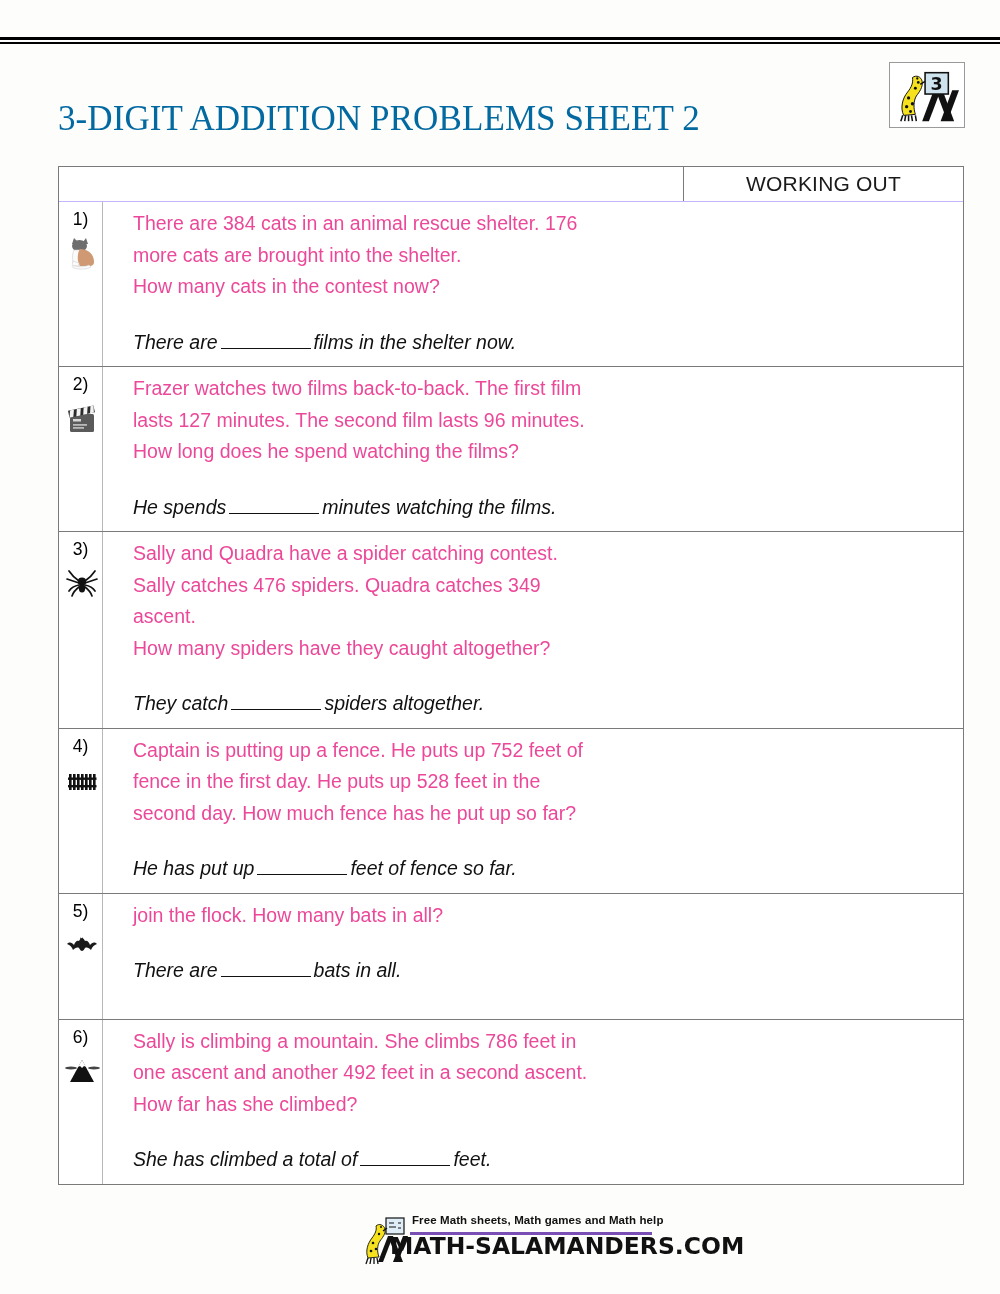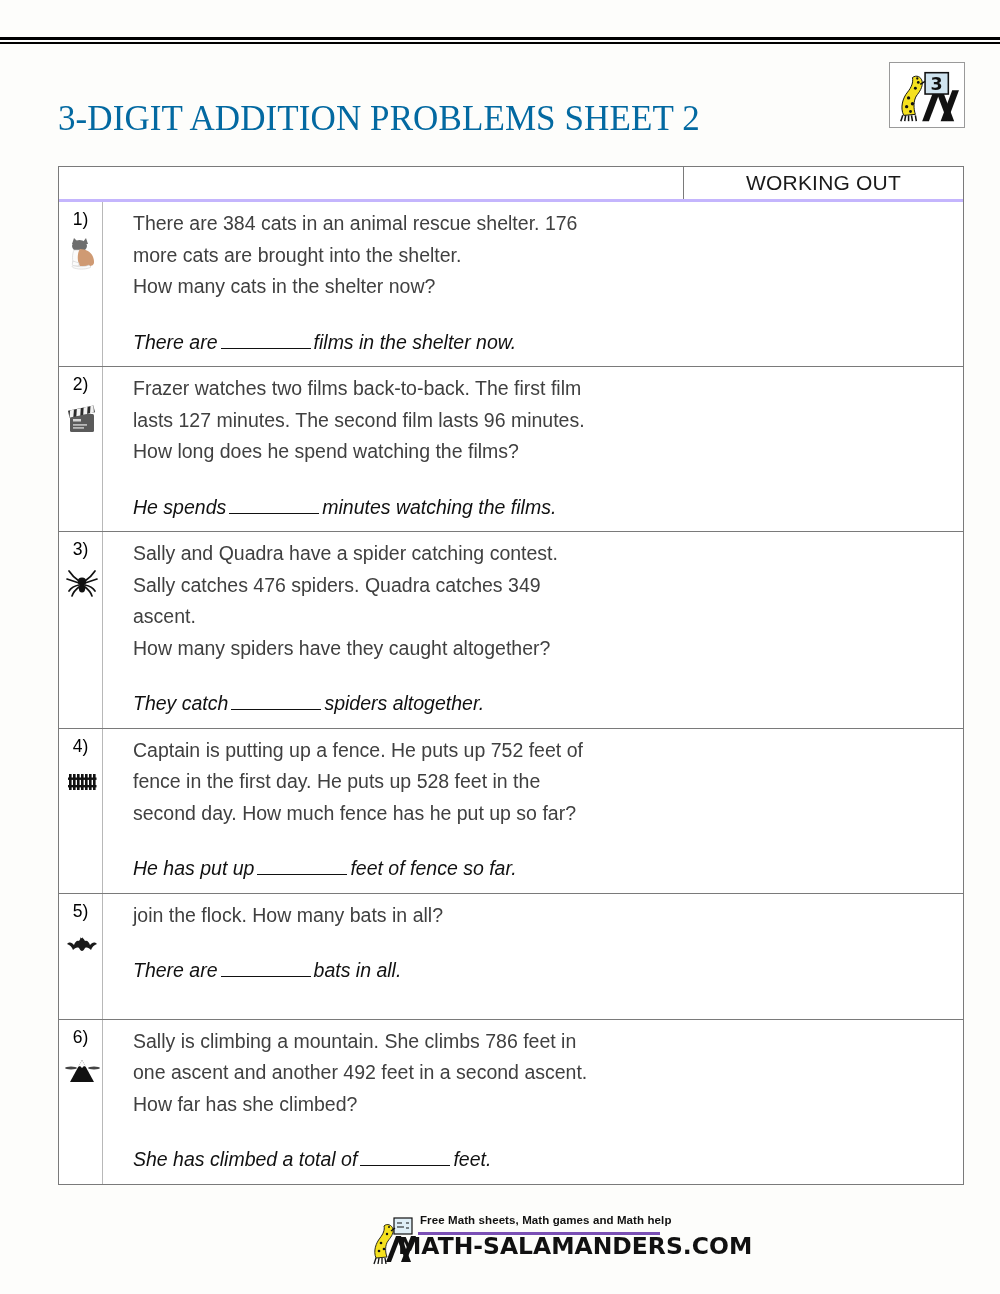--- a/index.html
+++ b/index.html
@@ -90,21 +90,21 @@
     position: absolute;
     left: 58px; top: 166px;
     width: 906px;
     border: 1px solid #7a7a7a;
     box-sizing: border-box;
     background: #fff;
   }
   .thead {
     display: flex;
     height: 35px;
-    border-bottom: 3px solid #c4b5fd;
+    border-bottom: 1px solid #c4b5fd;
     box-sizing: border-box;
   }
   .thead .left-cell {
     width: 625px;
     border-right: 1px solid #7a7a7a;
     box-sizing: border-box;
   }
   .thead .right-cell {
     flex: 1;
     display: flex;
@@ -150,21 +150,21 @@
   .qicon svg { display: block; width: 100%; height: 100%; }
 
   .bodycol {
     flex: 1;
     box-sizing: border-box;
     padding: 6px 10px 8px 30px;
   }
   .qline {
     font-size: 19.5px;
     line-height: 31.5px;
-    color: #404040;
+    color: #ec4899;
     white-space: nowrap;
   }
   .qanswer {
     font-size: 19.5px;
     line-height: 31.5px;
     font-style: italic;
     color: #111;
     white-space: nowrap;
   }
   .blank {
@@ -173,21 +173,21 @@
     border-bottom: 1.6px solid #111;
     margin: 0 3px;
     vertical-align: baseline;
     height: 15px;
   }
   .gap { height: 24px; }
 
   
   .footer {
     position: absolute;
-    left: 16px; top: 1206px;
+    left: 8px; top: 1206px;
     width: 929px;
     height: 66px;
   }
   .footer-inner {
     position: absolute;
     left: 352px; top: 0;
     width: 300px;
     height: 64px;
   }
   .footer-sal {
@@ -299,21 +299,21 @@
 
             <path d="M10 27 C9 30 9 32 11 32 L16 32 L16 29 Z" fill="#fbfbfb" stroke="#cfcfcf" stroke-width=".6"></path>
 
             <path d="M26 31 C22 33 16 33 12 32 C9 31 8 33 11 34 C17 36 25 35 28 33 Z" fill="#fbfbfb" stroke="#cfcfcf" stroke-width=".6"></path>
           </svg>
         </div>
       </div>
       <div class="bodycol">
         <div class="qline">There are 384 cats in an animal rescue shelter. 176</div>
         <div class="qline">more cats are brought into the shelter.</div>
-        <div class="qline">How many cats in the shelter now?</div>
+        <div class="qline">How many cats in the contest now?</div>
         <div class="gap"></div>
         <div class="qanswer"><span>There are</span><span class="blank"></span><span>films in the shelter now.</span></div>
       </div>
     </div>
 
     <div class="qrow">
       <div class="numcol">
         <div class="qnum">2)</div>
         <div class="qicon">
           <svg viewBox="0 0 38 38">

